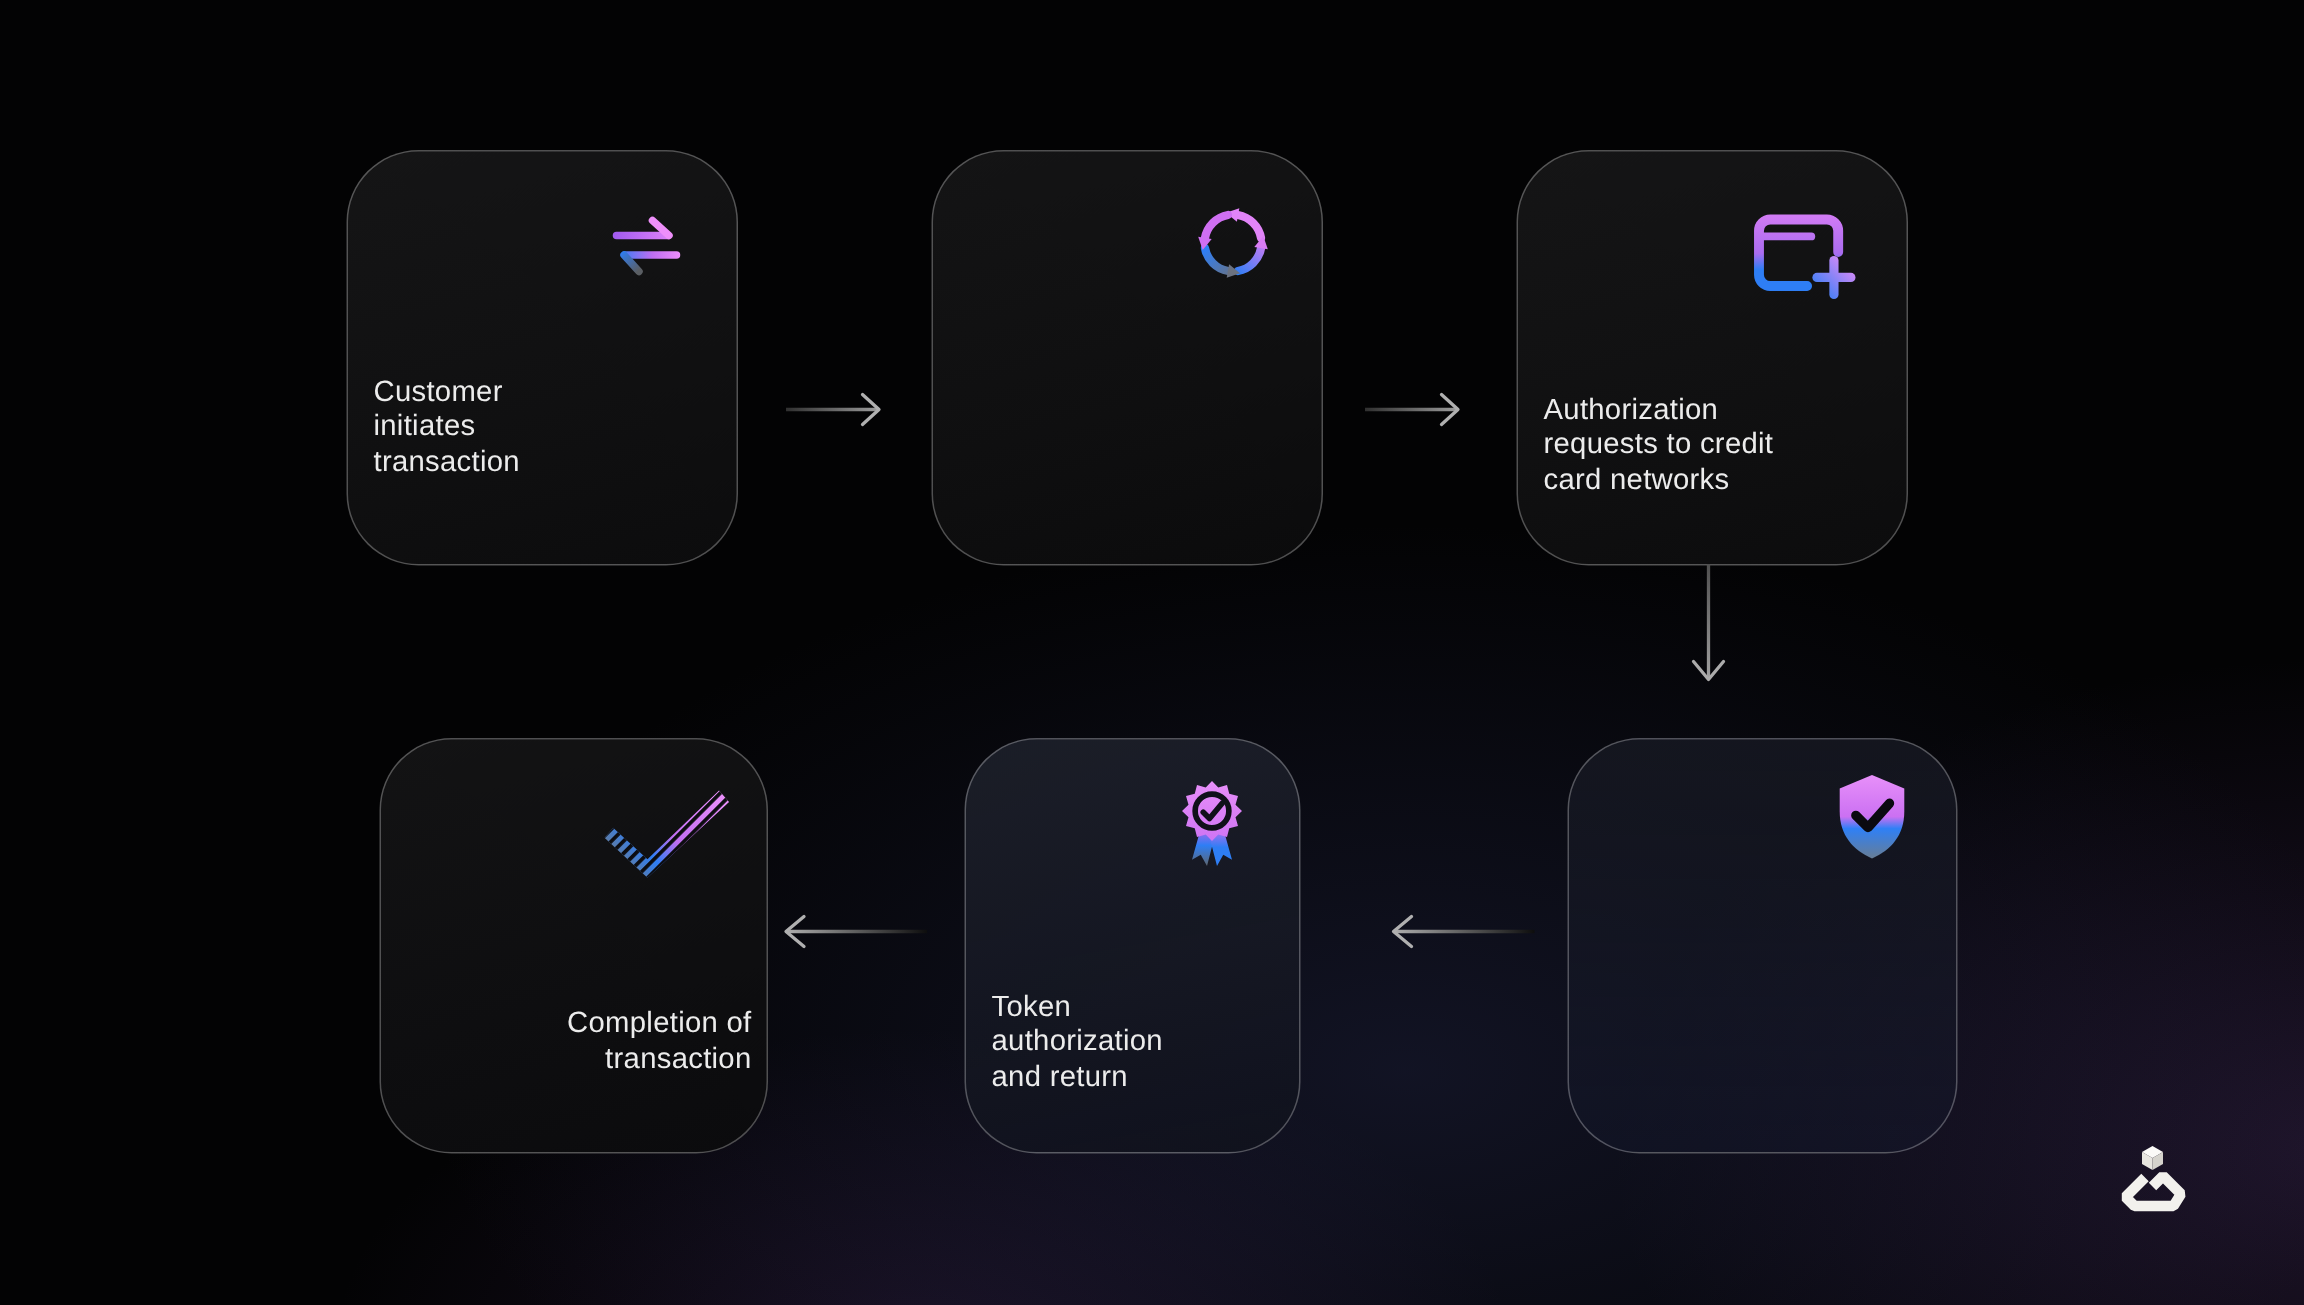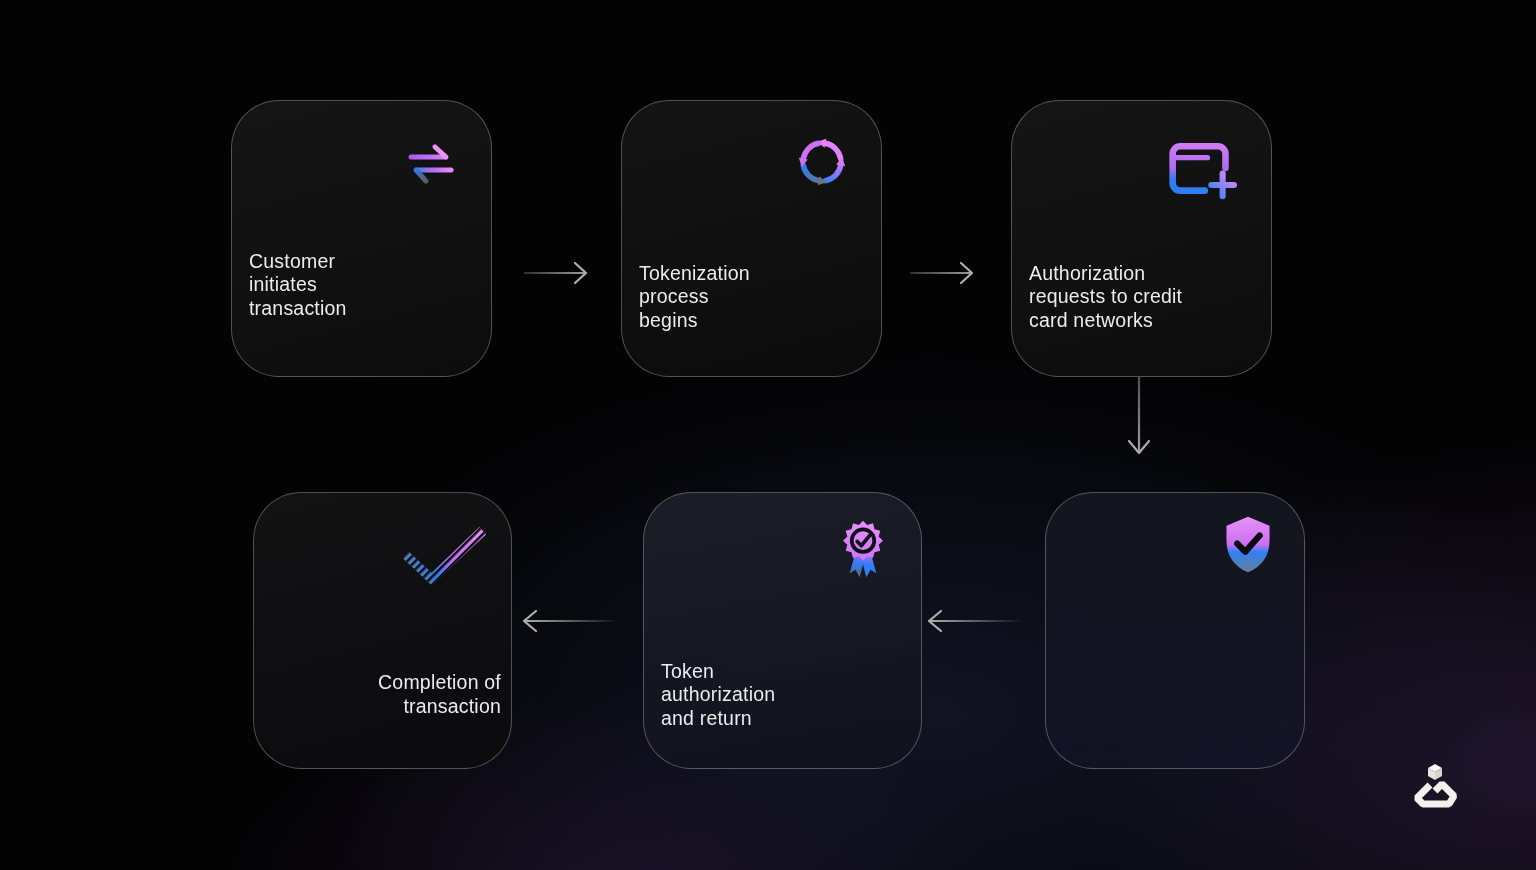--- a/index.html
+++ b/index.html
@@ -13,21 +13,21 @@
       linear-gradient(#030304,#030304);
   }
   .card{
     position:absolute;width:261px;height:277px;box-sizing:border-box;
     border:1px solid rgba(255,255,255,0.28);border-radius:48px;
   }
   .c1{left:231px;top:100px;background:linear-gradient(165deg,#151516 0%,#101011 60%,#0c0c0d 100%);}
   .c2{left:621px;top:100px;background:linear-gradient(165deg,#141415 0%,#0f0f10 60%,#0b0b0c 100%);}
   .c3{left:1011px;top:100px;background:linear-gradient(165deg,#151516 0%,#101011 60%,#0c0c0d 100%);}
   .c4{left:1045px;top:492px;width:260px;background:linear-gradient(180deg,rgba(24,26,36,0.78),rgba(20,24,44,0.45));}
-  .c5{left:643px;top:492px;width:279px;background:linear-gradient(170deg,rgba(30,33,44,0.88),rgba(16,18,29,0.82));}
+  .c5{left:643px;top:492px;width:224px;background:linear-gradient(170deg,rgba(30,33,44,0.88),rgba(16,18,29,0.82));}
   .c6{left:253px;top:492px;width:259px;background:linear-gradient(165deg,#131314 0%,#0e0e10 60%,#0b0b0d 100%);text-align:right;}
   .label{
     position:absolute;left:17px;right:10px;
     font-size:19.5px;line-height:23.5px;letter-spacing:0.2px;
     color:#ececec;white-space:pre-line;
   }
   .c1 .label{bottom:56px}.c2 .label{bottom:44px}.c3 .label{bottom:44px}
   .c4 .label{bottom:38px}.c5 .label{bottom:38px}.c6 .label{bottom:50px}
   .icon{position:absolute;display:block;}
   .c1 .icon{top:40px;right:33px;width:54px;height:46px}
@@ -94,23 +94,20 @@
 
       <path d="M31.3 46.7 A19 19 0 0 0 46.7 31.3" stroke="url(#cy-br)" stroke-width="5.5" fill="none" stroke-linecap="round"></path>
       <polygon points="48.2,23.3 51.2,32.2 42.2,30.6" fill="#d97cf4"></polygon>
 
       <path d="M9.3 31.3 A19 19 0 0 0 24.7 46.7" stroke="url(#cy-bl)" stroke-width="5.5" fill="none" stroke-linecap="round"></path>
       <polygon points="32.7,48.2 23.8,51.2 25.4,42.2" fill="#6b7280"></polygon>
 
       <path d="M24.7 9.3 A19 19 0 0 0 9.3 24.7" stroke="#cf6ff2" stroke-width="5.5" fill="none" stroke-linecap="round"></path>
       <polygon points="7.8,32.7 4.8,23.8 13.8,25.4" fill="#cf6ff2"></polygon>
     </svg>
-    <div class="label">Tokenization
-process
-begins</div>
   </div>
 
   <div class="card c3">
     <svg class="icon" viewBox="0 0 80 70" aria-hidden="true">
       <defs>
         <linearGradient id="cp-a" x1="0" y1="10" x2="0" y2="62" gradientUnits="userSpaceOnUse">
           <stop offset="0" stop-color="#d07bf4"></stop>
             <stop offset="0.5" stop-color="#aa6cf0"></stop>
           <stop offset="0.72" stop-color="#2e7ef5"></stop>
             <stop offset="1" stop-color="#2e7ef5"></stop>

